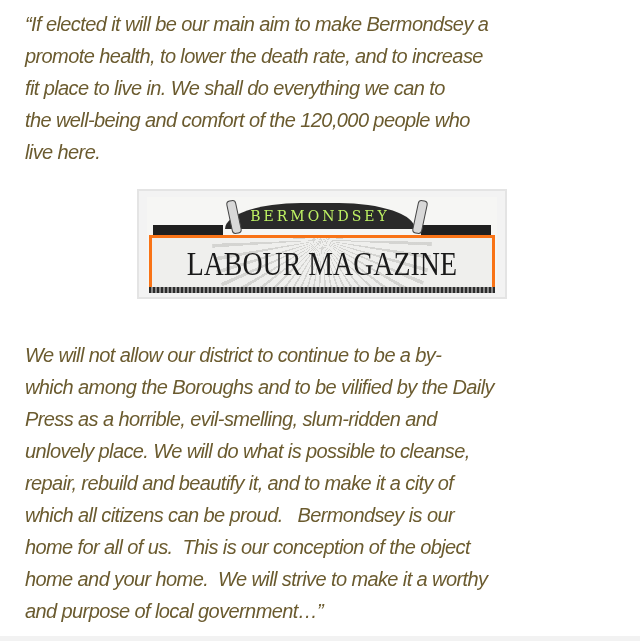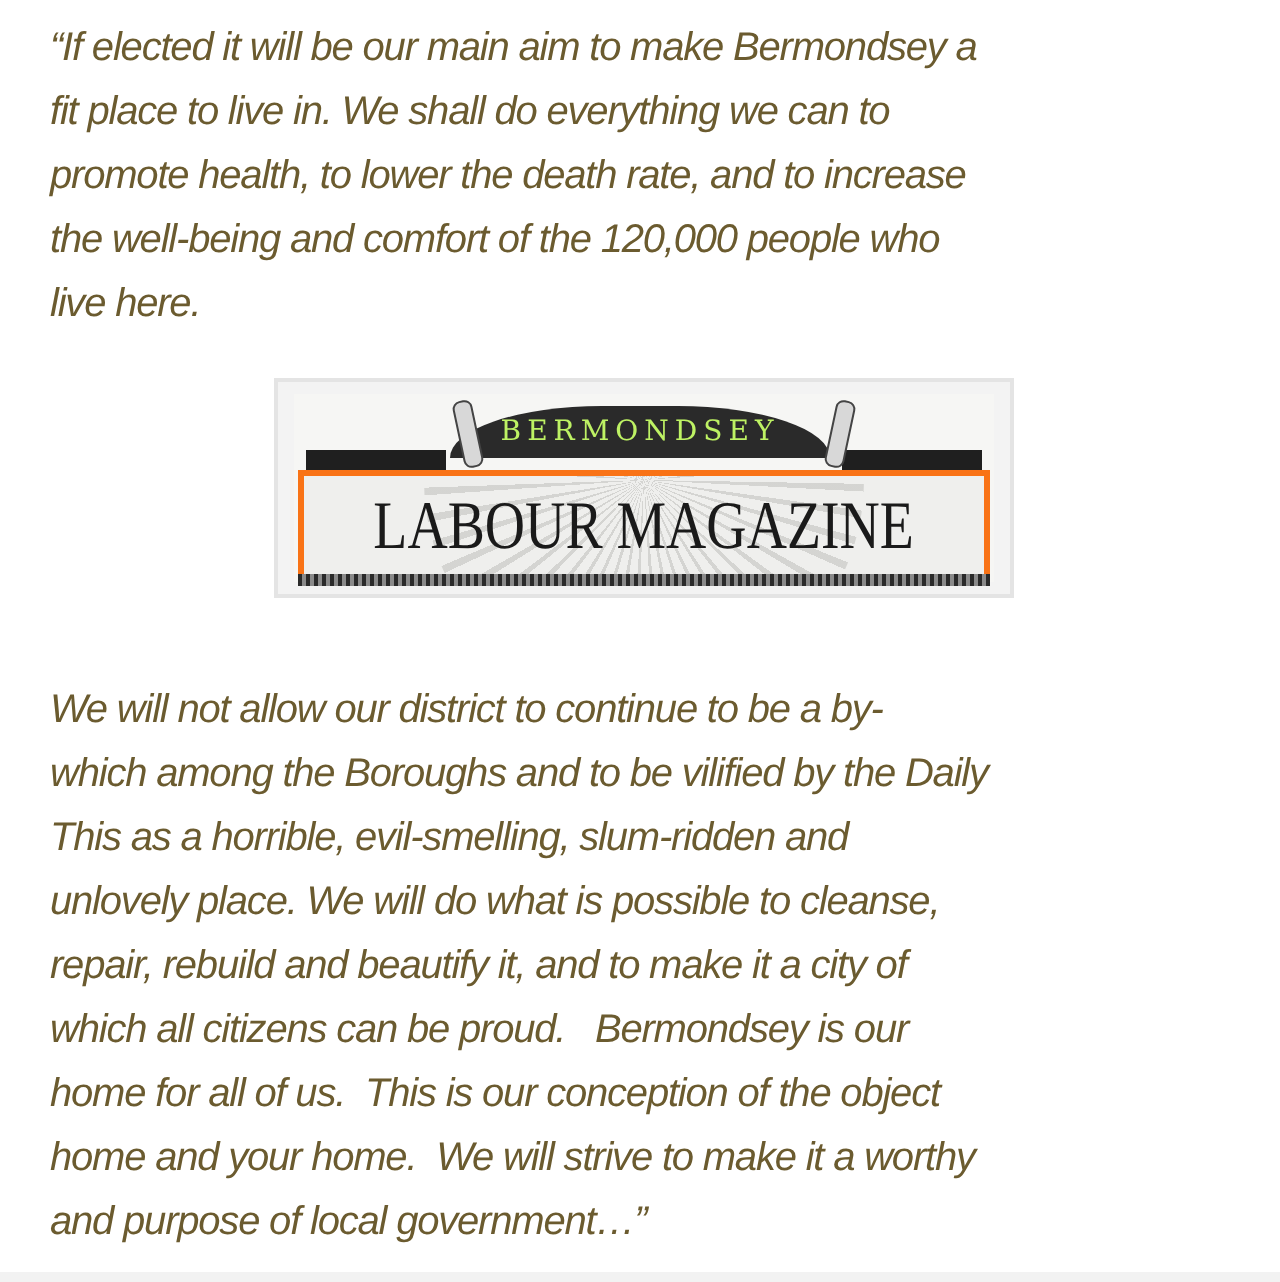--- a/index.html
+++ b/index.html
@@ -72,22 +72,22 @@
     }
     .bottom-strip {
       position: absolute; left: 0; right: 0; top: 636px; height: 5px; background: #f2f2f2;
     }
   </style>
 </head>
 <body>
 
 <p class="para" id="p1">
   <span class="line">“If elected it will be our main aim to make Bermondsey a</span>
+  <span class="line">promote health, to lower the death rate, and to increase</span>
   <span class="line">fit place to live in. We shall do everything we can to</span>
-  <span class="line">promote health, to lower the death rate, and to increase</span>
   <span class="line">the well-being and comfort of the 120,000 people who</span>
   <span class="line">live here.</span>
 </p>
 
 <div class="masthead-frame">
   <div class="masthead">
     <div class="side-bar-l"></div>
     <div class="side-bar-r"></div>
     <div class="main-box">
       <div class="rays"></div>
@@ -98,21 +98,21 @@
     </div>
     <div class="scroll-l"></div>
     <div class="scroll-r"></div>
     <div class="ground"></div>
   </div>
 </div>
 
 <p class="para" id="p2">
   <span class="line">We will not allow our district to continue to be a by-</span>
   <span class="line">which among the Boroughs and to be vilified by the Daily</span>
-  <span class="line">This as a horrible, evil-smelling, slum-ridden and</span>
+  <span class="line">Press as a horrible, evil-smelling, slum-ridden and</span>
   <span class="line">unlovely place. We will do what is possible to cleanse,</span>
   <span class="line">repair, rebuild and beautify it, and to make it a city of</span>
   <span class="line">which all citizens can be proud.   Bermondsey is our</span>
   <span class="line">home for all of us.  This is our conception of the object</span>
   <span class="line">home and your home.  We will strive to make it a worthy</span>
   <span class="line">and purpose of local government…”</span>
 </p>
 
 <div class="bottom-strip"></div>
 

